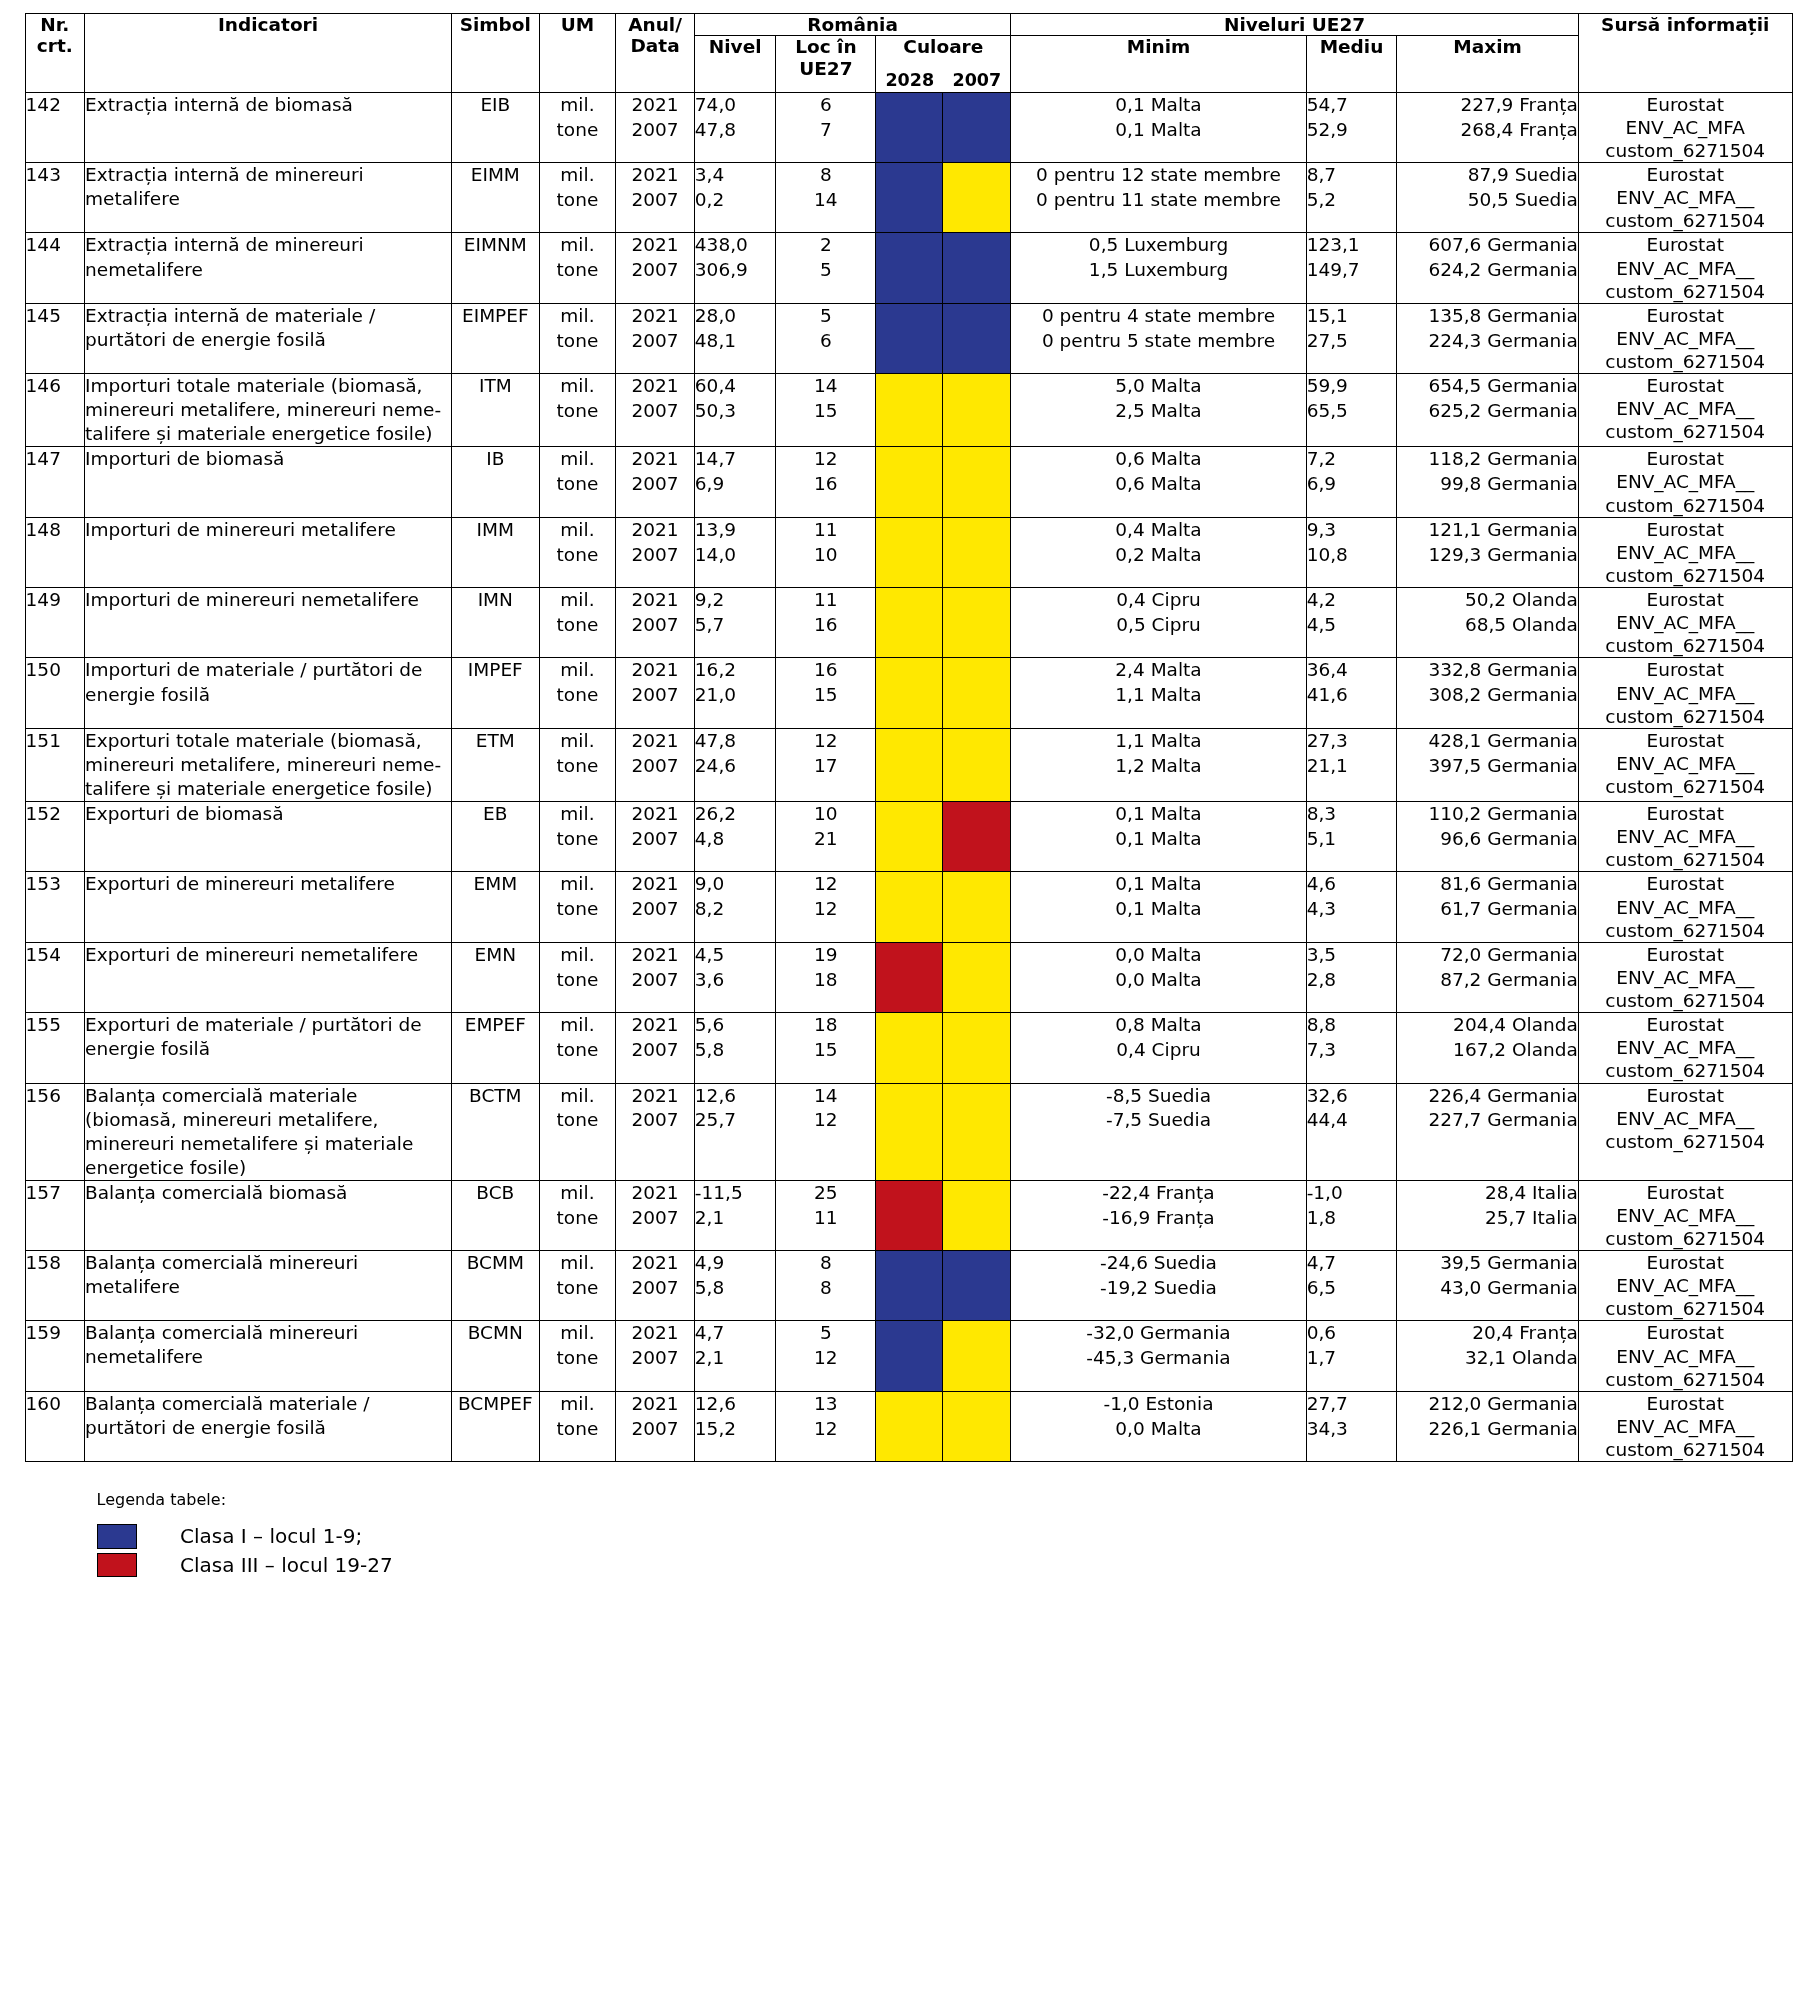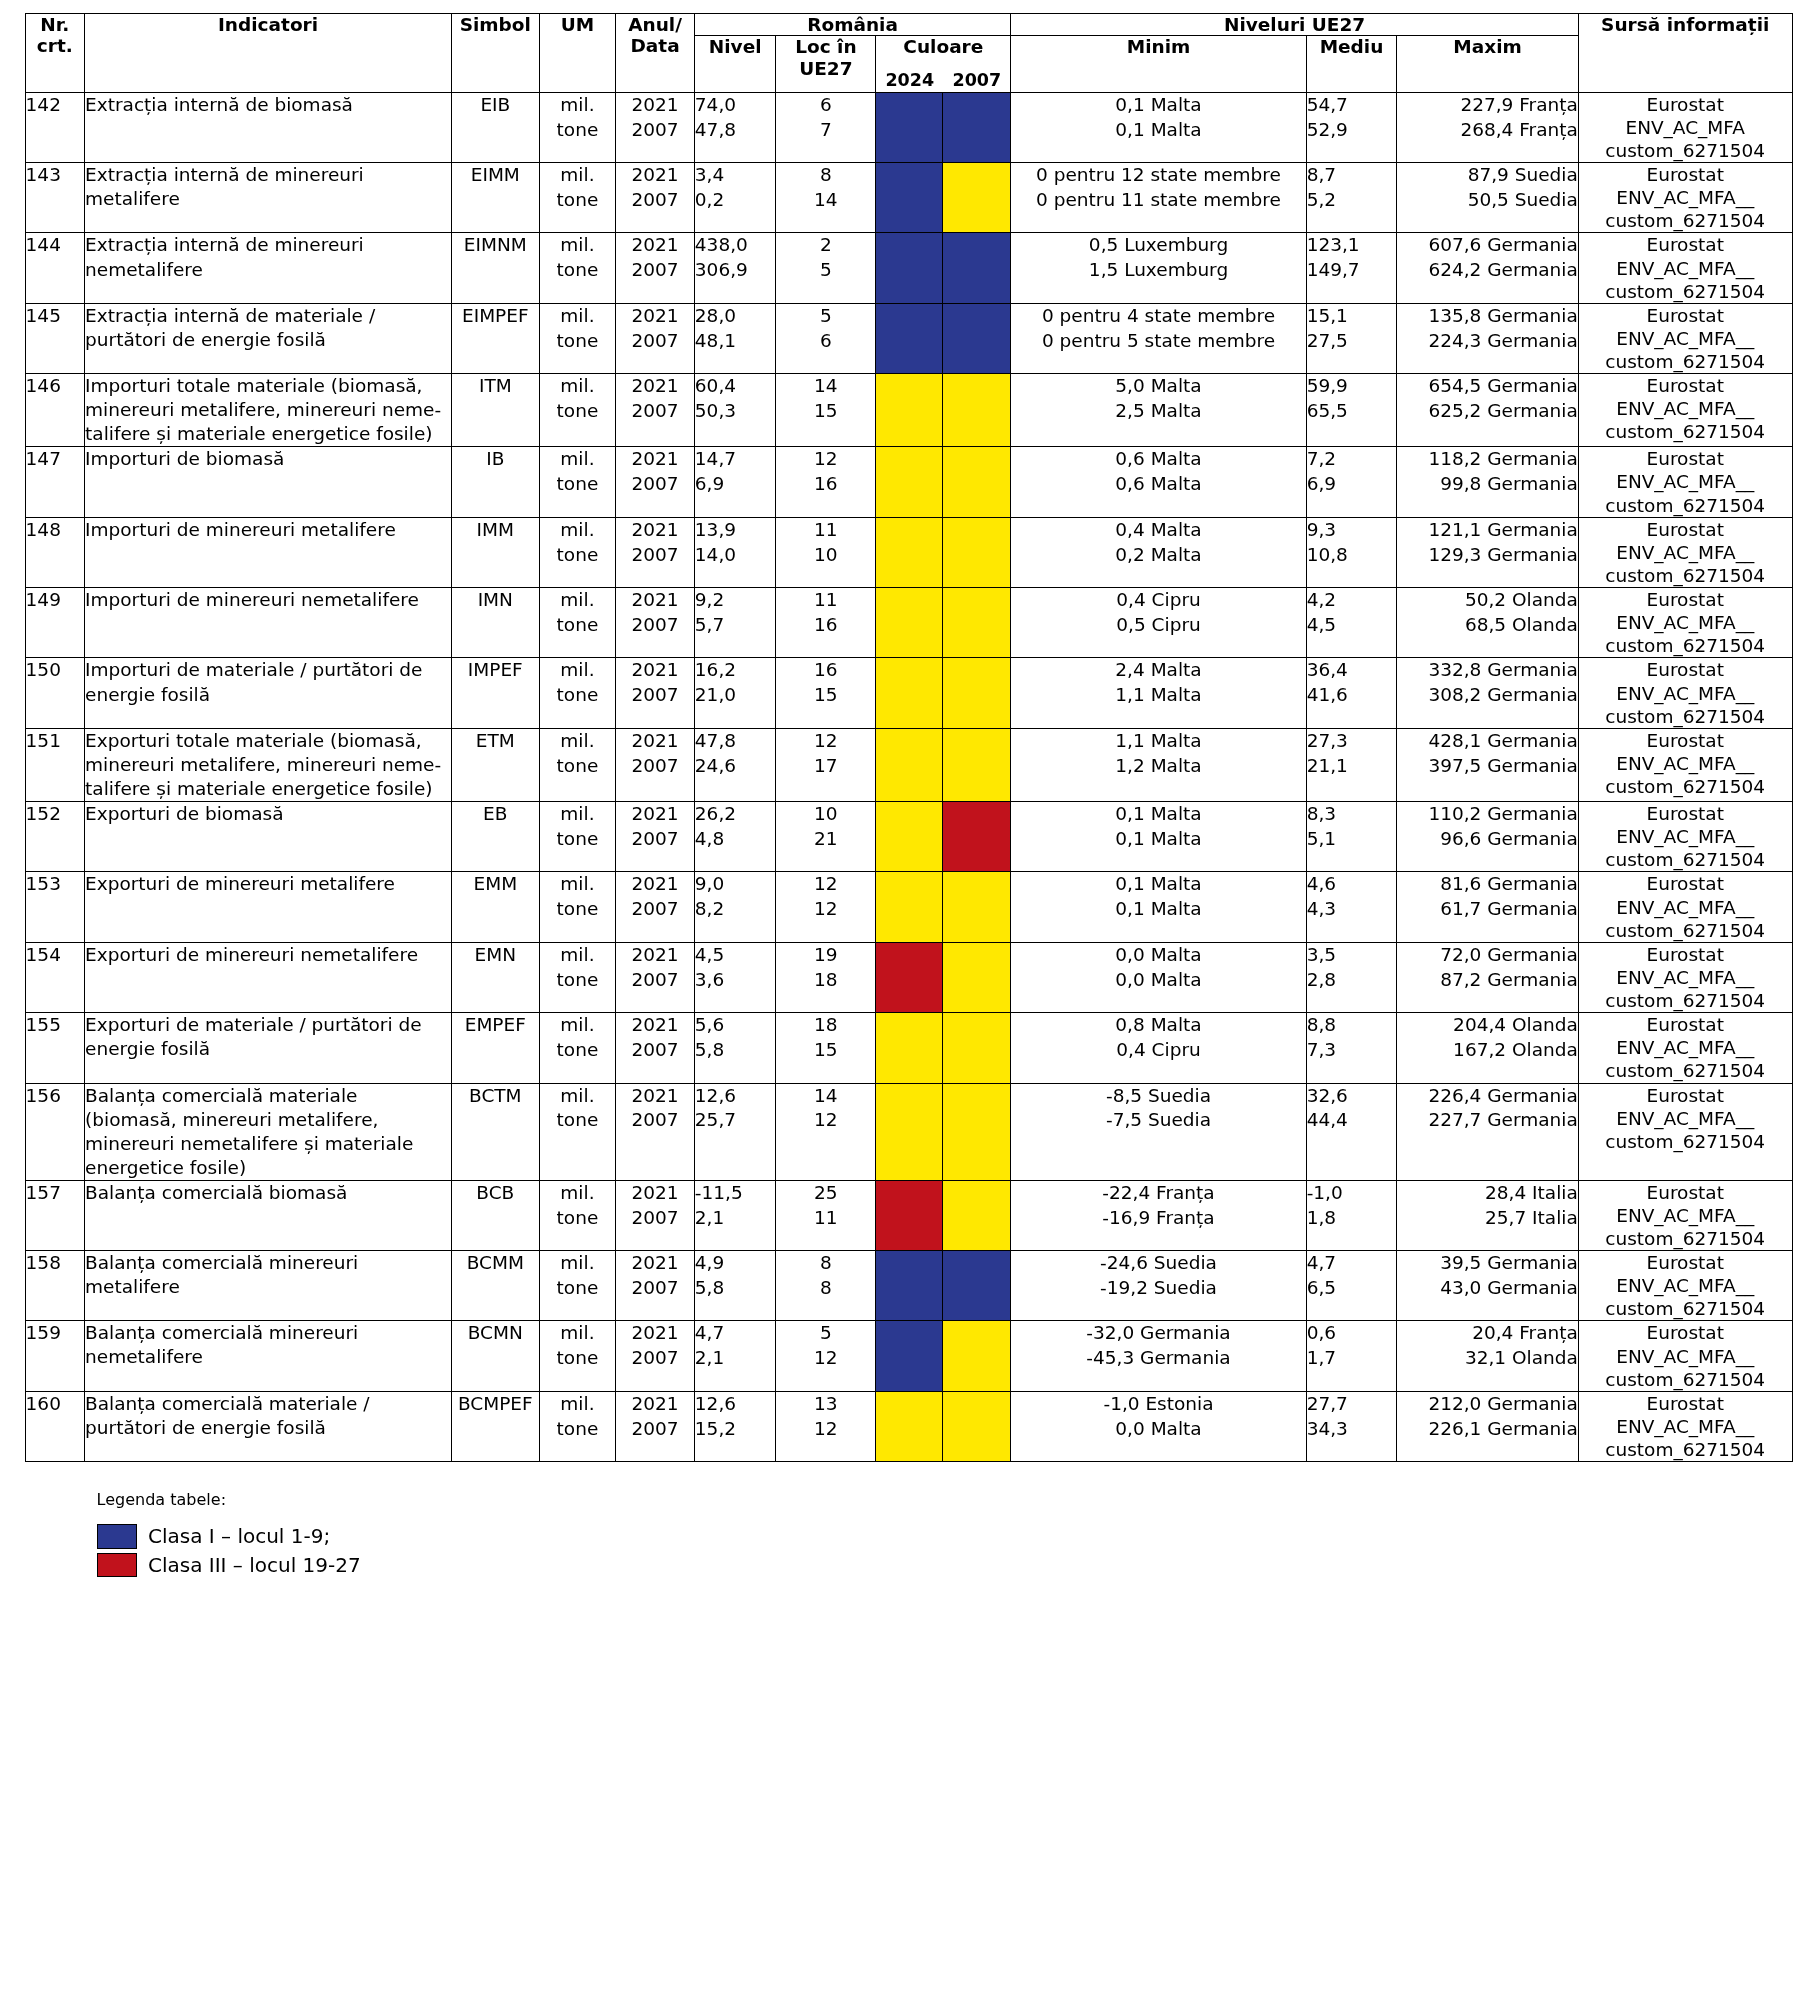--- a/index.html
+++ b/index.html
@@ -88,20 +88,21 @@
     padding-left: 72px;
   }
   .legend-title {
     font-size: 16px;
     margin-bottom: 15px;
   }
   .legend-row {
     display: flex;
     align-items: center;
     margin-bottom: 3.8px;
+    gap: 32px;
   }
   .legend-swatch {
     width: 40px;
     height: 24.6px;
     border: 1.5px solid #000;
     margin-right: 11.4px;
     box-sizing: border-box;
   }
   .legend-label {
     font-size: 20px;
@@ -148,21 +149,21 @@
       </tr>
       <tr>
         <th>Nivel</th>
         <th>
           <span>Loc în</span>
           <span>UE27</span>
         </th>
         <th colspan="2" style="border-bottom:none; position:relative; padding-bottom:34px;">
           <span style="display:block;">Culoare</span>
           <span style="display:flex; position:absolute; left:0; right:0; bottom:1.9px;">
-            <span style="flex:1; text-align:center;" class="hdr-sub">2024</span>
+            <span style="flex:1; text-align:center;" class="hdr-sub">2028</span>
             <span style="flex:1; text-align:center;" class="hdr-sub">2007</span>
           </span>
         </th>
         <th>Minim</th>
         <th>Mediu</th>
         <th>Maxim</th>
       </tr>
     </thead>
     <tbody id="table-body">
         <tr>

